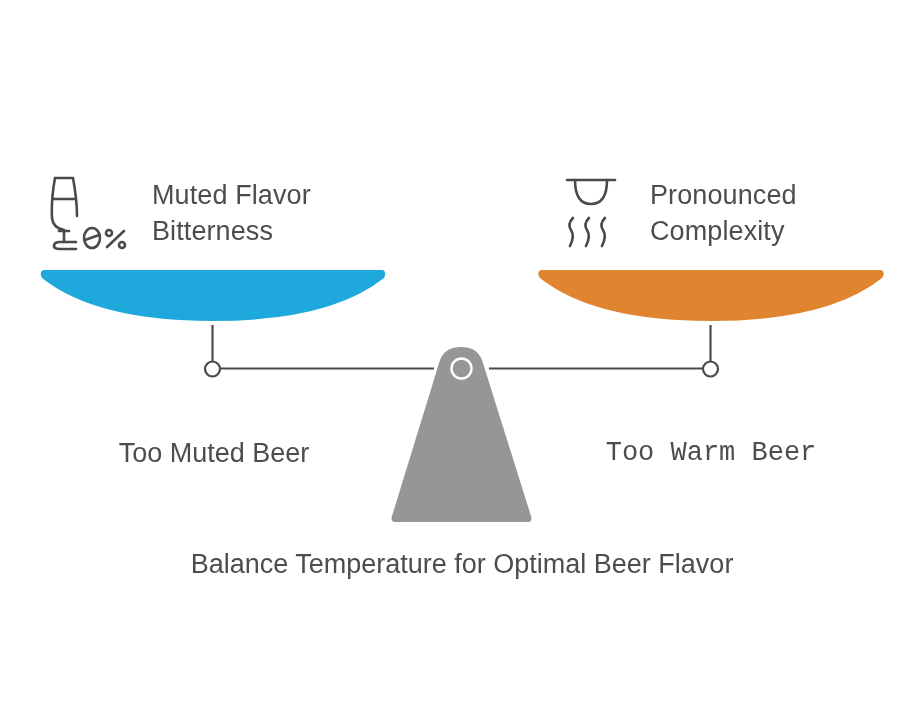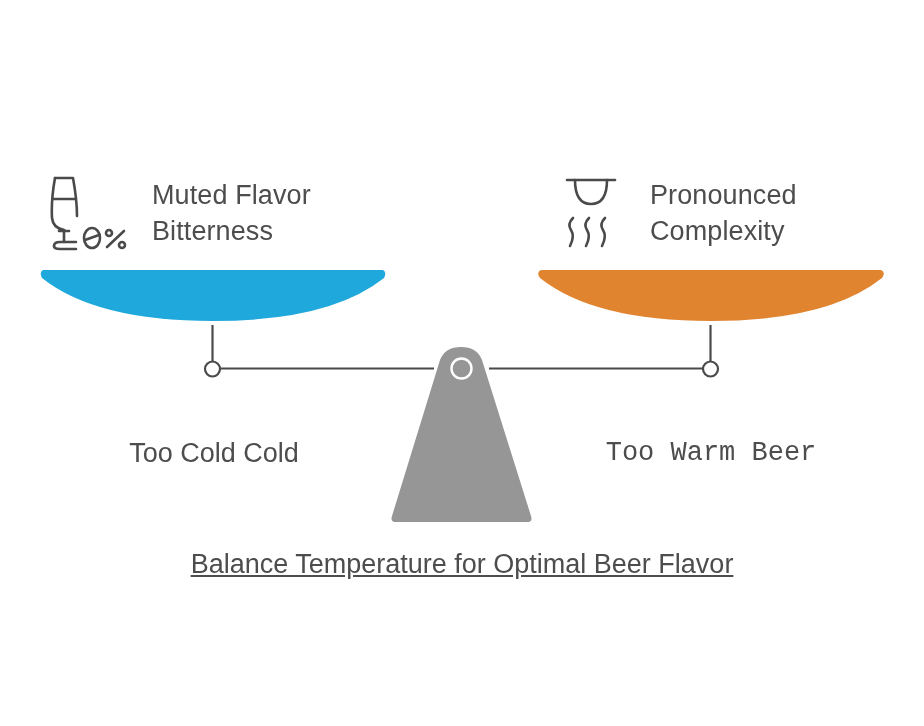--- a/index.html
+++ b/index.html
@@ -124,17 +124,17 @@
   <div class="text-block" style="left:152px;top:161px;">
     <div>Muted Flavor</div>
     <div>Bitterness</div>
   </div>
 
   <div class="text-block" style="left:650px;top:161px;">
     <div>Pronounced</div>
     <div>Complexity</div>
   </div>
 
-  <div class="label" style="left:214px;top:421px;">Too Cold Cold</div>
+  <div class="label" style="left:214px;top:421px;">Too Muted Beer</div>
   <div class="label" style="left:711px;top:421px;font-family:Liberation Mono, monospace;">Too Warm Beer</div>
 
-  <div class="caption" style="left:462px;top:532px;text-decoration:underline;">Balance Temperature for Optimal Beer Flavor</div>
+  <div class="caption" style="left:462px;top:532px;">Balance Temperature for Optimal Beer Flavor</div>
 </div>
 
 </body></html>

